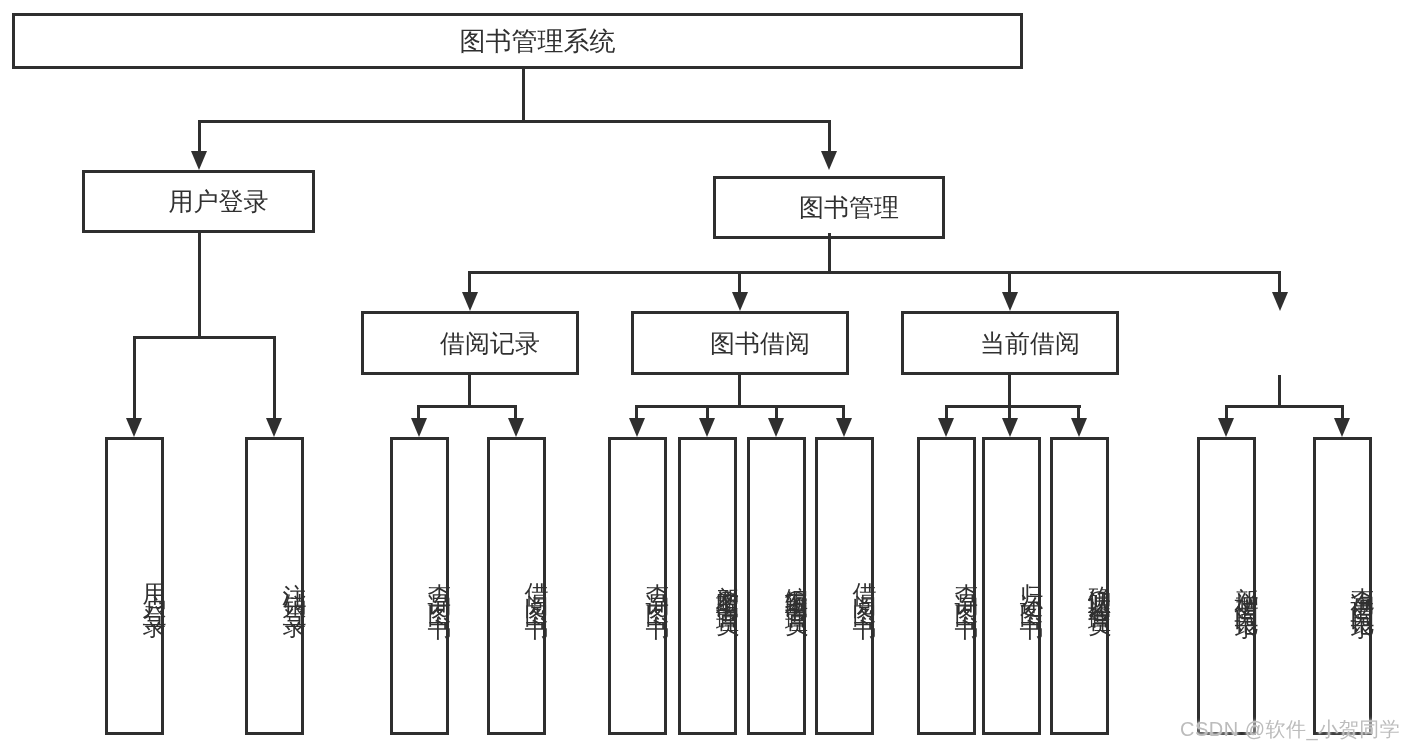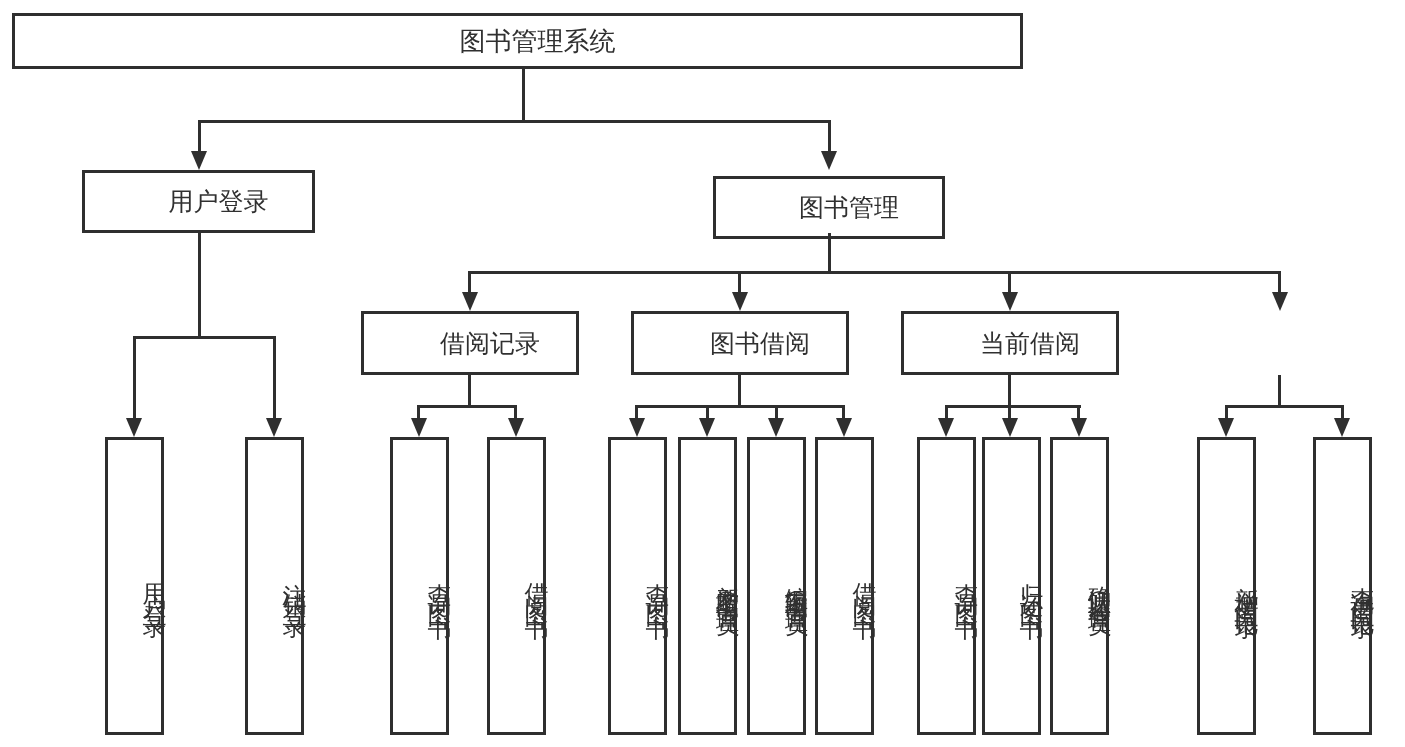--- a/index.html
+++ b/index.html
@@ -178,14 +178,15 @@
   <div class="vl" style="left:1077px;top:405px;height:15px"></div>
   <div class="arr" style="left:1071px;top:418px"></div>
 
   <div class="vl" style="left:1278px;top:375px;height:30px"></div>
   <div class="hl" style="left:1225px;top:405px;width:119px"></div>
   <div class="vl" style="left:1225px;top:405px;height:15px"></div>
   <div class="arr" style="left:1218px;top:418px"></div>
   <div class="vl" style="left:1341px;top:405px;height:15px"></div>
   <div class="arr" style="left:1334px;top:418px"></div>
 
+  <div class="watermark">CSDN @软件_小贺同学</div>
 
 </div>
 
 </body></html>

